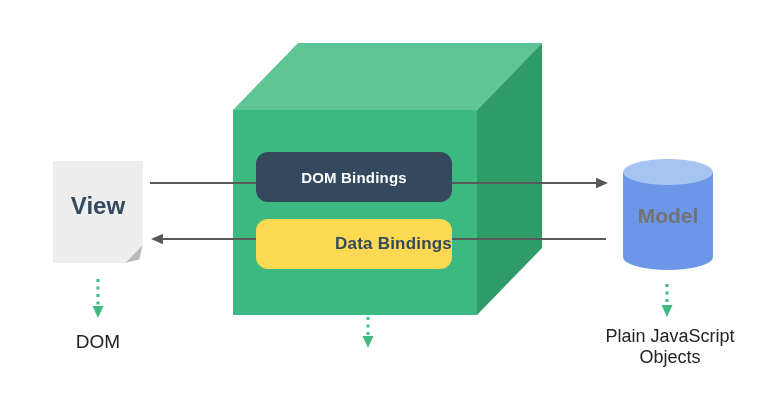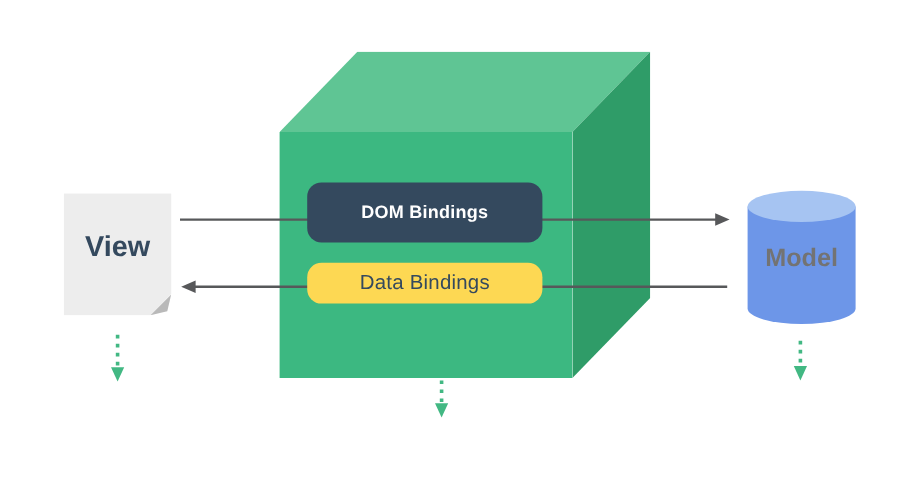--- a/index.html
+++ b/index.html
@@ -30,22 +30,22 @@
     clip-path:polygon(0% 24.6%,100% 0%,100% 75.4%,0% 100%);z-index:1;}
   .viewmodel-label{left:280px;top:60px;width:200px;text-align:center;color:#ffffff;
     font-size:20px;font-weight:bold;z-index:2;letter-spacing:.2px;}
   
   .arrows{left:0;top:0;width:768px;height:408px;z-index:3;}
   
   .inner-box{left:256px;width:196px;border-radius:12px;display:flex;align-items:center;
     justify-content:center;z-index:4;}
   .dom-listeners{top:152px;height:50px;background:var(--navy);color:#ffffff;
     font-size:15px;font-weight:bold;letter-spacing:.2px;}
-  .data-bindings{top:219px;height:34px;background:var(--yellow);color:var(--navy);
-    font-size:17px;font-weight:normal;letter-spacing:.2px;}
+  .data-bindings{top:219px;height:50px;background:var(--yellow);color:var(--navy);
+    font-size:17px;font-weight:bold;letter-spacing:.2px;justify-content:flex-end;}
   
   .view-page{left:53px;top:161px;width:90px;height:102px;background:var(--page_bg);
     clip-path:polygon(0 0,100% 0,100% 82%,80% 100%,0 100%);z-index:4;
     display:flex;align-items:center;justify-content:center;padding-bottom:12px;box-sizing:border-box;}
   .view-label{color:var(--navy);font-size:24px;font-weight:bold;}
   .page-fold{left:125px;top:245px;width:18px;height:18px;background:var(--page_fold);
     clip-path:polygon(2% 98%,98% 2%,80% 80%);z-index:5;}
   
   .cylinder{left:621px;top:156px;width:94px;height:118px;z-index:4;}
   .model-label{left:621px;top:204px;width:94px;text-align:center;color:#737373;
@@ -104,14 +104,16 @@
     <span class="view-label" data-bind="view.title">View</span>
   </div>
   <div class="abs page-fold"></div>
 
   <svg class="abs cylinder" viewBox="0 0 94 118" xmlns="http://www.w3.org/2000/svg">
     <path d="M2 16 L2 101 A45 13 0 0 0 92 101 L92 16 Z" fill="var(--cylinder_body)"></path>
     <ellipse cx="47" cy="16" rx="45" ry="13" fill="var(--cylinder_top)"></ellipse>
   </svg>
   <div class="abs model-label" data-bind="model.title">Model</div>
 
+  <div class="abs caption dom-caption" data-bind="view.caption">DOM</div>
+  <div class="abs caption pjo-caption" data-bind="model.caption">Plain JavaScript Objects</div>
 
 </div>
 
 </body></html>

